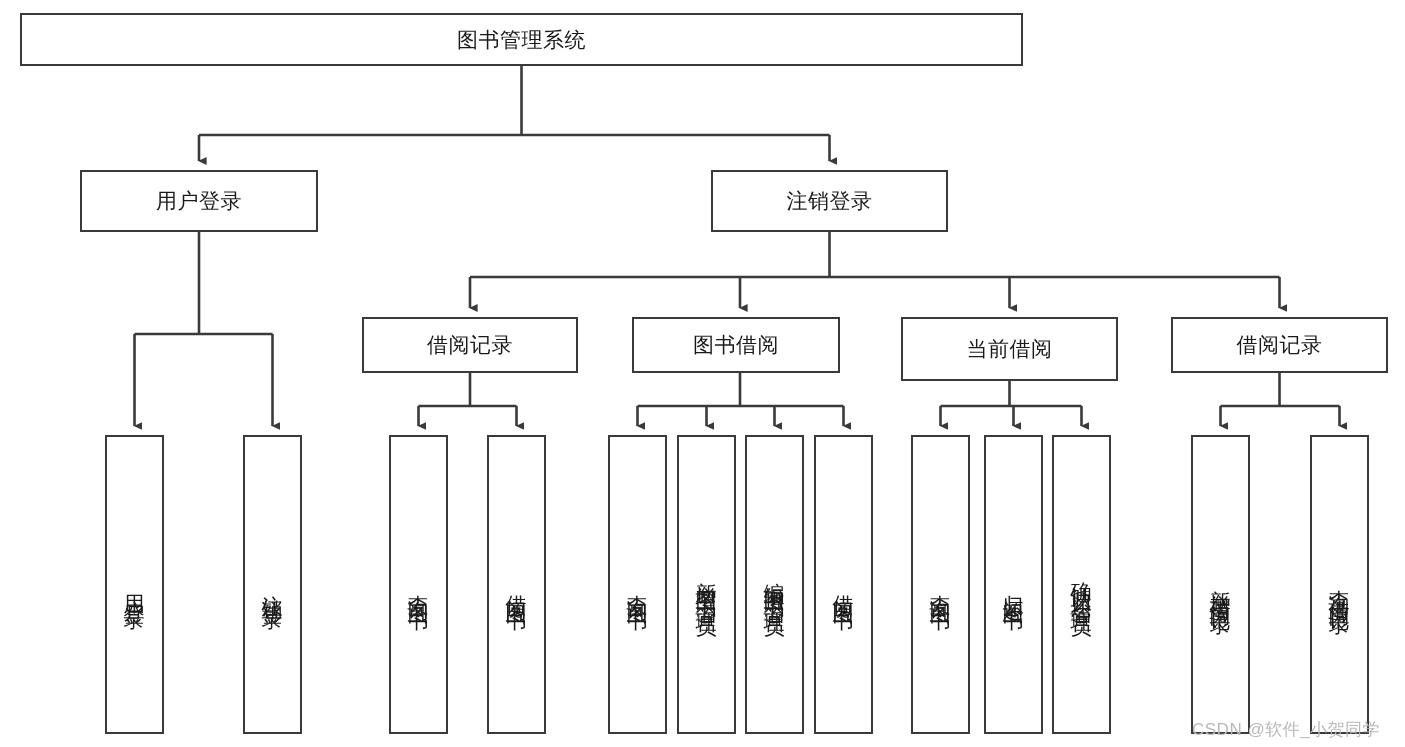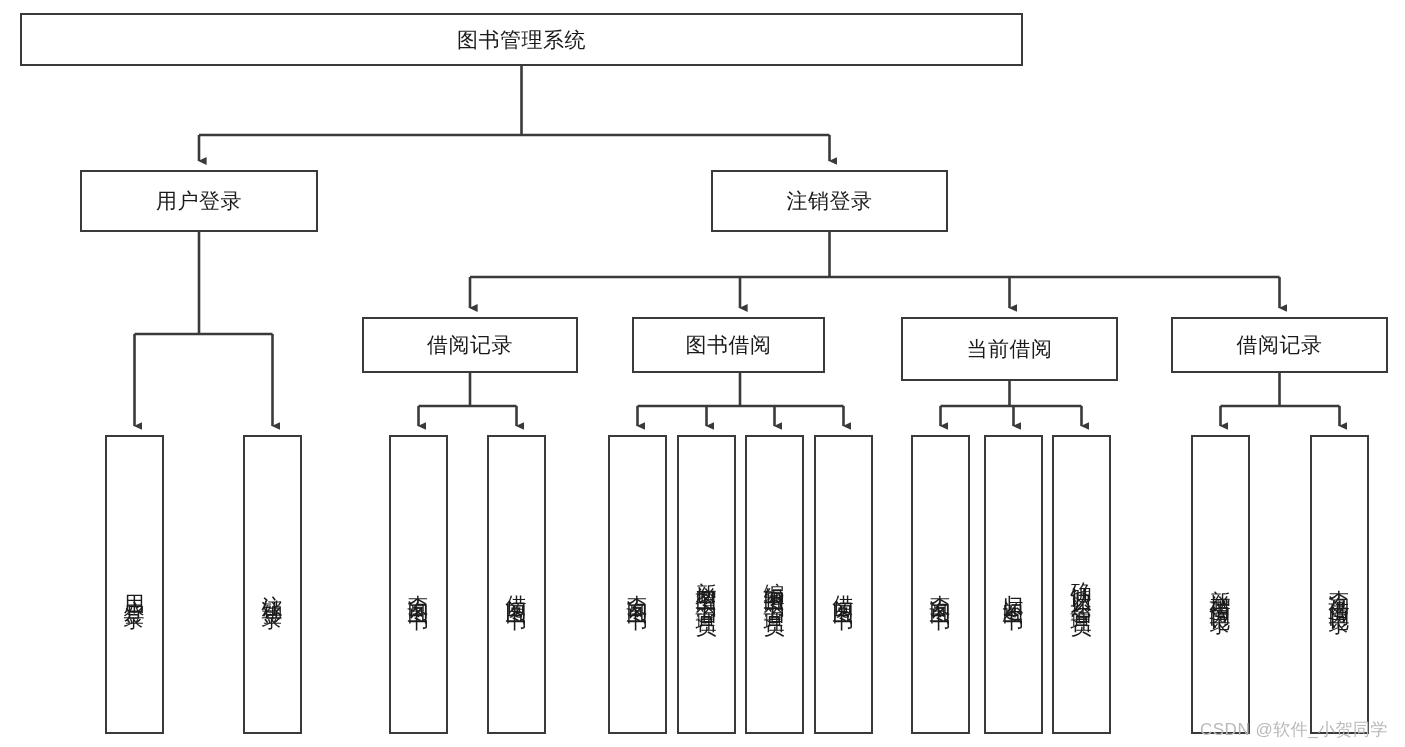--- a/index.html
+++ b/index.html
@@ -55,21 +55,20 @@
     letter-spacing: 5px;
     line-height: 1;
     white-space: nowrap;
   }
   .watermark {
     position: absolute;
     font-size: 17px;
     color: #b9b9b9;
     white-space: nowrap;
     letter-spacing: 0.5px;
-    margin-left: 8px;
   }
 </style>
 </head>
 <body>
 
 <div id="diagram-root">
   <svg class="canvas" viewBox="0 0 1405 747" xmlns="http://www.w3.org/2000/svg">
     <defs>
       <marker id="arrowhead" markerWidth="9" markerHeight="9" refX="4.2" refY="7.6" orient="auto" markerUnits="userSpaceOnUse">
         <path d="M 0.3 0 L 8.1 0 L 4.2 8.4 Z" fill="#3a3a3a"></path>
@@ -118,21 +117,21 @@
       </div>
       <div class="node-box node-h" style="left: 80px; top: 170px; width: 238px; height: 62px;">
         <span class="node-label">用户登录</span>
       </div>
       <div class="node-box node-h" style="left: 711px; top: 170px; width: 237px; height: 62px;">
         <span class="node-label">注销登录</span>
       </div>
       <div class="node-box node-h" style="left: 362px; top: 317px; width: 216px; height: 56px;">
         <span class="node-label">借阅记录</span>
       </div>
-      <div class="node-box node-h" style="left: 632px; top: 317px; width: 193px; height: 56px;">
+      <div class="node-box node-h" style="left: 632px; top: 317px; width: 208px; height: 56px;">
         <span class="node-label">图书借阅</span>
       </div>
       <div class="node-box node-h" style="left: 901px; top: 317px; width: 217px; height: 64px;">
         <span class="node-label">当前借阅</span>
       </div>
       <div class="node-box node-h" style="left: 1171px; top: 317px; width: 217px; height: 56px;">
         <span class="node-label">借阅记录</span>
       </div>
       <div class="node-box node-v" style="left: 105px; top: 435px; width: 59px; height: 299px;">
         <span class="node-label">用户登录</span>

